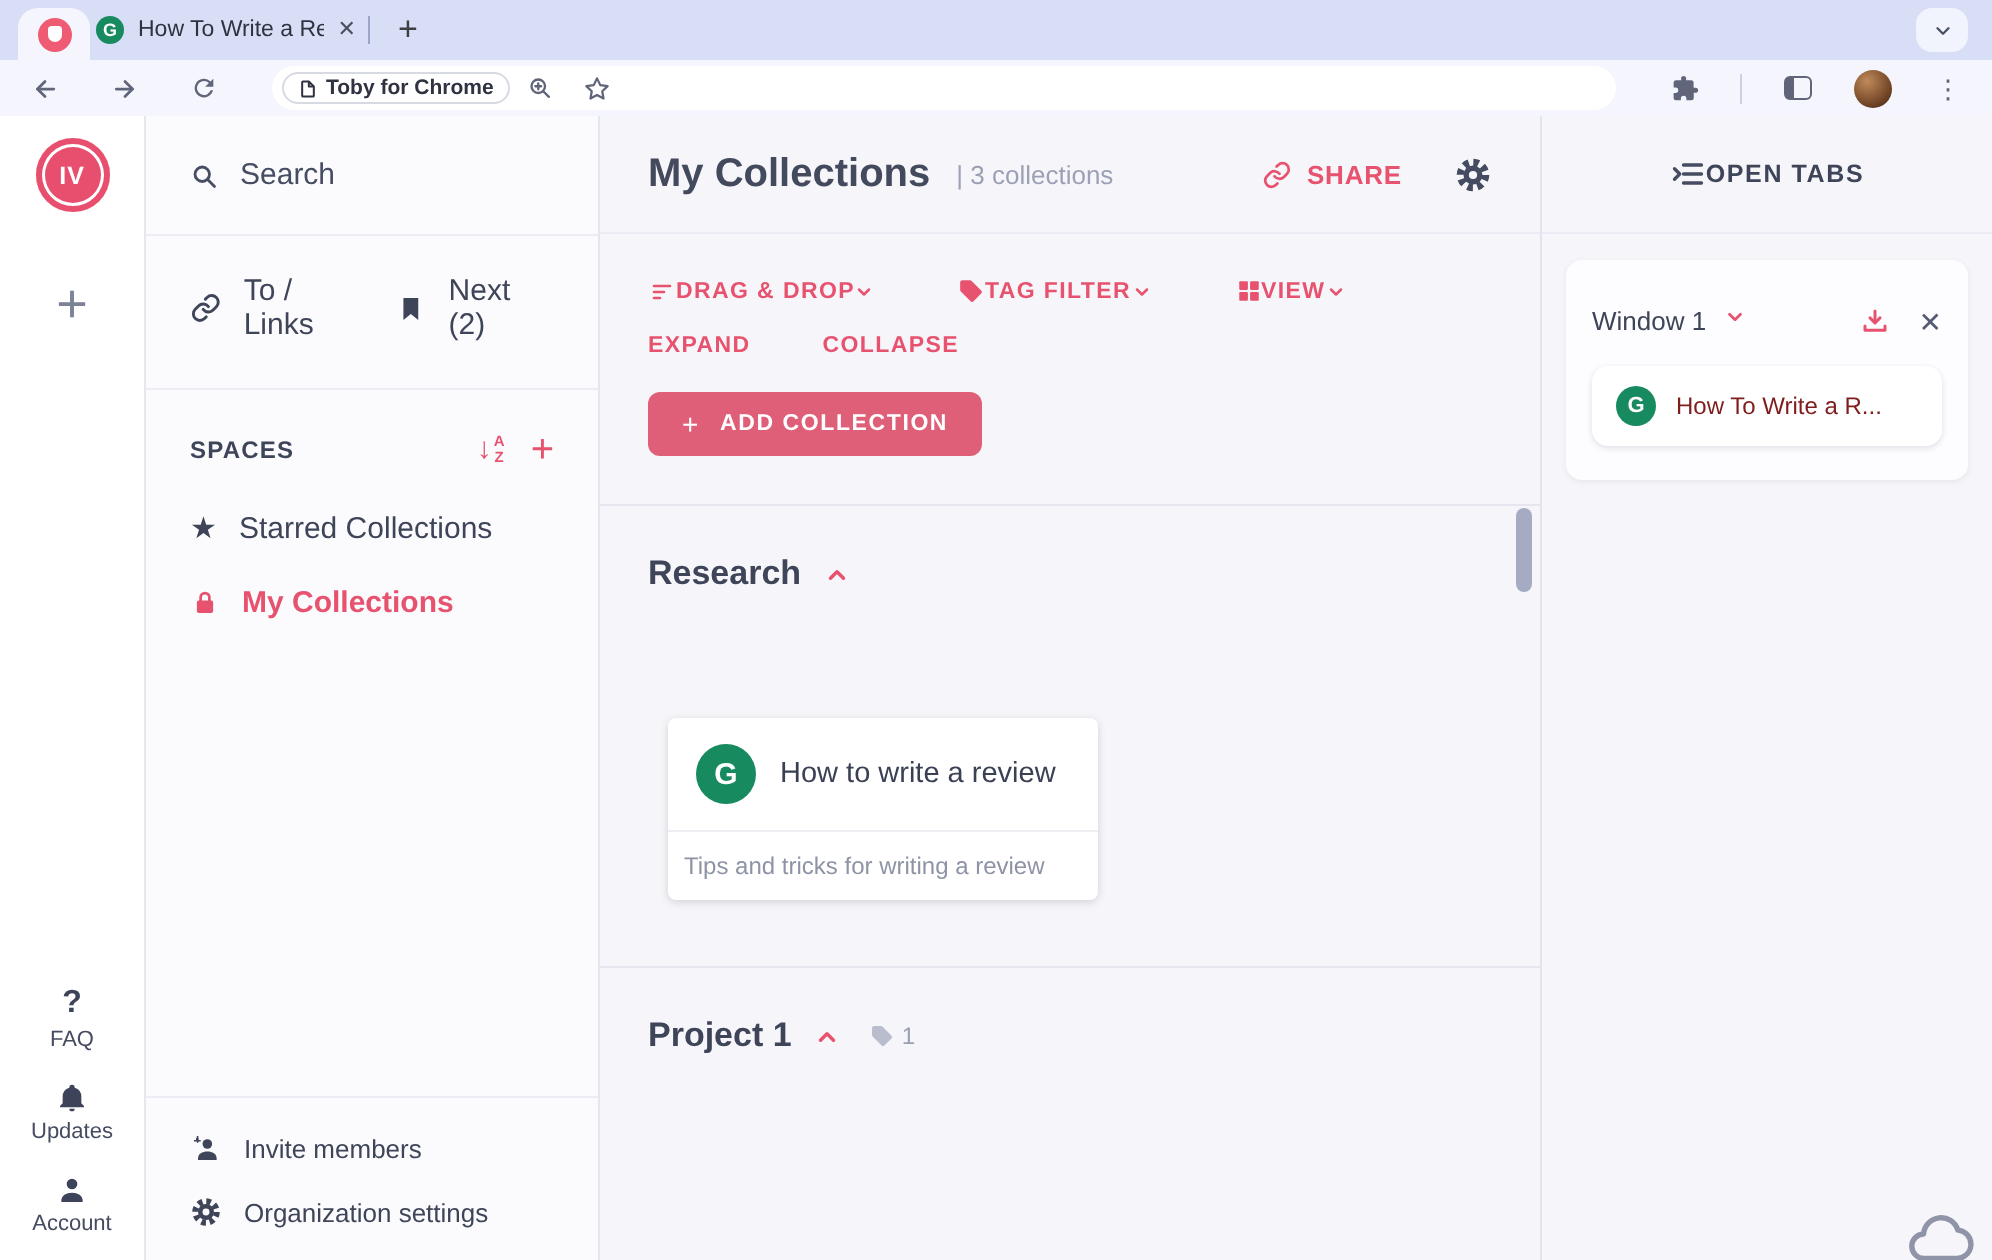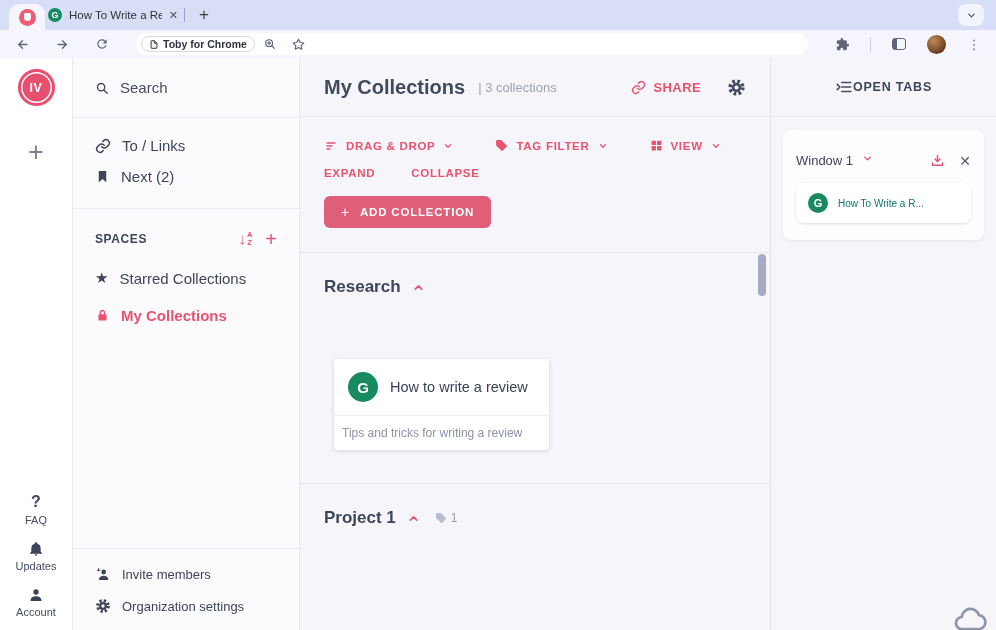--- a/index.html
+++ b/index.html
@@ -46,21 +46,21 @@
   .rail-item{display:flex;flex-direction:column;align-items:center;gap:3px;color:#3d4358}
   .rail-item .q{font-size:16px;font-weight:bold}
   .rail-item .lbl{font-size:11px;color:#454b60}
 
   
   .sidebar{width:227px;background:#fbfbfe;border-right:1px solid #e6e6ef;display:flex;flex-direction:column;flex:0 0 auto}
   .sb-hdr{padding:0 22px;justify-content:space-between}
   .org-name{font-size:20px;font-weight:500;color:#3f4559}
   .icon-btn{background:none;border:0;color:#3f4559;display:flex;align-items:center;justify-content:center;padding:0}
   .sb-search{padding:21px 22px;border-bottom:1px solid #ececf4;display:flex;align-items:center;gap:11px;color:#474d62;font-size:15px}
-  .sb-links{padding:19px 22px 23px;border-bottom:1px solid #ececf4;display:flex;flex-direction:column;gap:14px}
+  .sb-links{padding:19px 22px 23px;border-bottom:1px solid #ececf4;display:flex;flex-direction:row;gap:14px}
   .sb-row{display:flex;align-items:center;gap:11px;font-size:15px;color:#3f4559}
   .sb-spaces{padding:20px 22px}
   .spaces-head{display:flex;align-items:center}
   .spaces-title{font-size:12px;font-weight:bold;letter-spacing:.6px;color:#3f4559}
   .spaces-actions{margin-left:auto;display:flex;align-items:center;gap:13px;color:#e7536f}
   .sortaz{display:flex;align-items:flex-start;gap:1px;background:none;border:0;color:#e7536f}
   .sortaz .az{display:flex;flex-direction:column;font-size:7.5px;font-weight:bold;line-height:1.05}
   .pink-plus{background:none;border:0;color:#e7536f;font-size:20px;font-weight:400;line-height:1}
   .sb-space-item{display:flex;align-items:center;gap:11px;font-size:15px;color:#3f4559;margin-top:20px}
   .sb-space-item.active{color:#e7536f;font-weight:bold}
@@ -69,21 +69,21 @@
 
   
   .main{width:470px;flex:0 0 auto;display:flex;flex-direction:column;background:#f6f6fa}
   .main-hdr{padding:0 24px;gap:0}
   .main-title{font-size:20px;font-weight:600;color:#434a5e}
   .main-sub{font-size:13px;color:#9ba0b5;margin-left:13px}
   .share-btn{margin-left:auto;display:flex;align-items:center;gap:7px;background:none;border:0;color:#e7536f;font-size:13px;font-weight:bold;letter-spacing:.4px}
   .main-gear{margin-left:26px;color:#454b60}
   .main-toolbar{padding:22px 24px 24px;border-bottom:1px solid #e6e6ef}
   .tool-row{display:flex;align-items:center;gap:42px}
-  .tool-dd{display:flex;align-items:center;gap:8px;background:none;border:0;color:#e7536f;font-size:11.5px;font-weight:bold;letter-spacing:.7px}
+  .tool-dd{display:flex;align-items:center;background:none;border:0;color:#e7536f;font-size:11.5px;font-weight:bold;letter-spacing:.7px}
   .tool-row2{display:flex;gap:36px;margin-top:15px}
   .tool-link{background:none;border:0;color:#e7536f;font-size:11.5px;font-weight:bold;letter-spacing:.7px}
   .add-btn{margin-top:17px;display:inline-flex;align-items:center;gap:10px;background:#df5f79;color:#fff;border:0;border-radius:6px;padding:8px 17px;font-size:11.5px;font-weight:bold;letter-spacing:.8px}
   .main-scroll{position:relative;flex:1}
   .scroll-thumb{position:absolute;right:4px;top:1px;width:8px;height:42px;border-radius:4px;background:#a6abc4}
   .section-hdr{display:flex;align-items:center;gap:11px;padding:24px 24px 0}
   .section-name{font-size:17px;font-weight:bold;color:#3f4559}
   .chev{color:#e7536f}
   .tagcount{display:flex;align-items:center;gap:4px;color:#b9bdcd;margin-left:4px}
   .tagcount .n{font-size:12px;color:#9aa0b2}
@@ -99,21 +99,21 @@
   .ot-hdr{padding:0 20px;justify-content:center}
   .ot-title{font-size:12.5px;font-weight:bold;letter-spacing:.8px;color:#3f4559}
   .window-card{margin:13px 12px 0;background:#fdfdff;border-radius:8px;box-shadow:0 1px 3px rgba(40,45,70,.08);padding:23px 13px 17px}
   .win-row{display:flex;align-items:flex-start;gap:9px}
   .win-label{font-size:13px;color:#3f4559}
   .win-actions{margin-left:auto;display:flex;align-items:center;gap:14px}
   .dl-btn{background:none;border:0;color:#e7536f;display:flex}
   .x-btn{background:none;border:0;color:#555b70;font-size:14px;line-height:1}
   .tab-item{margin-top:15px;background:#fff;border-radius:8px;box-shadow:0 1px 3px rgba(40,45,70,.14);padding:10px 12px;display:flex;align-items:center;gap:10px}
   .favicon-g.md{width:20px;height:20px;font-size:11px}
-  .tab-item-title{font-size:10px;color:#0f766e;white-space:nowrap;overflow:hidden}
+  .tab-item-title{font-size:12px;color:#7f1d1d;white-space:nowrap;overflow:hidden}
   .cloud{position:absolute;right:7px;bottom:-7px;color:#9094a8}
 
   svg{display:block}
 </style>
 </head>
 <body>
 
 <div class="screen">
 
   <div class="tabstrip">

